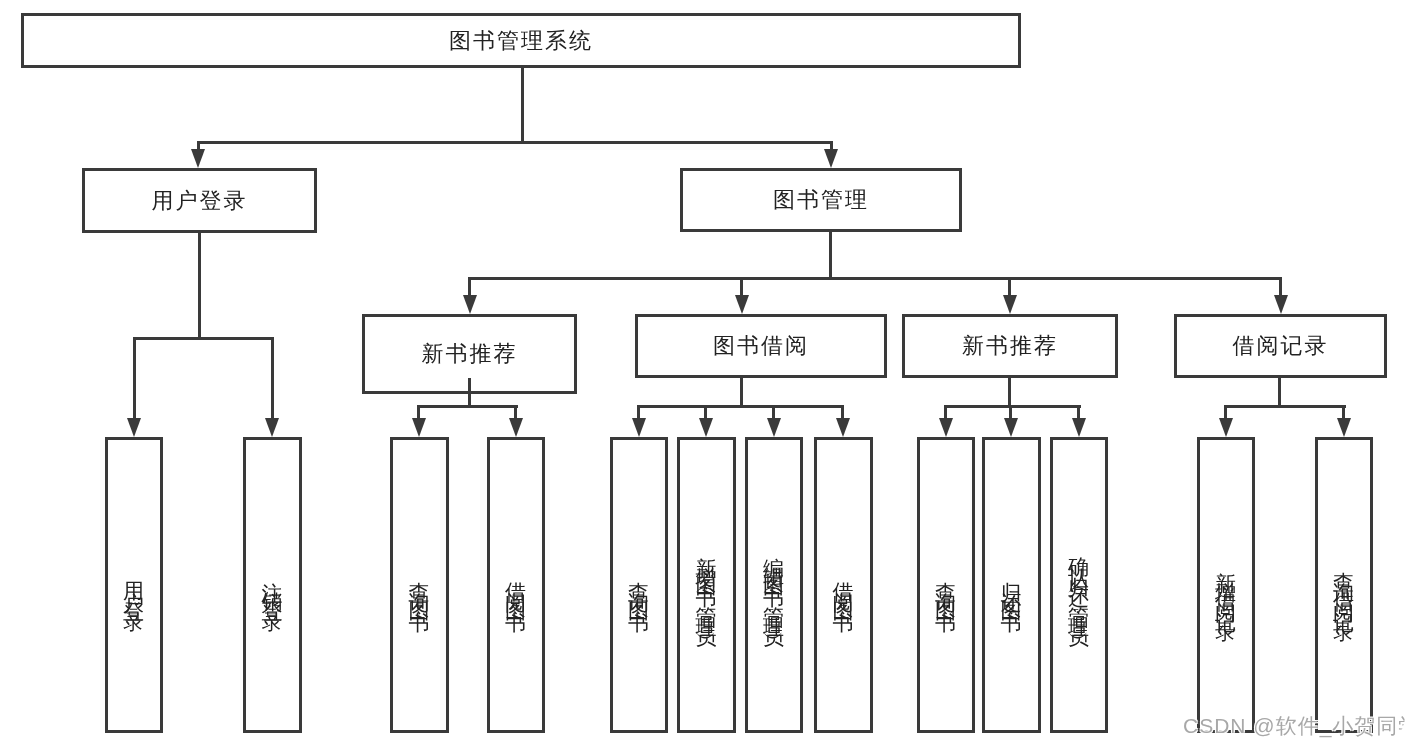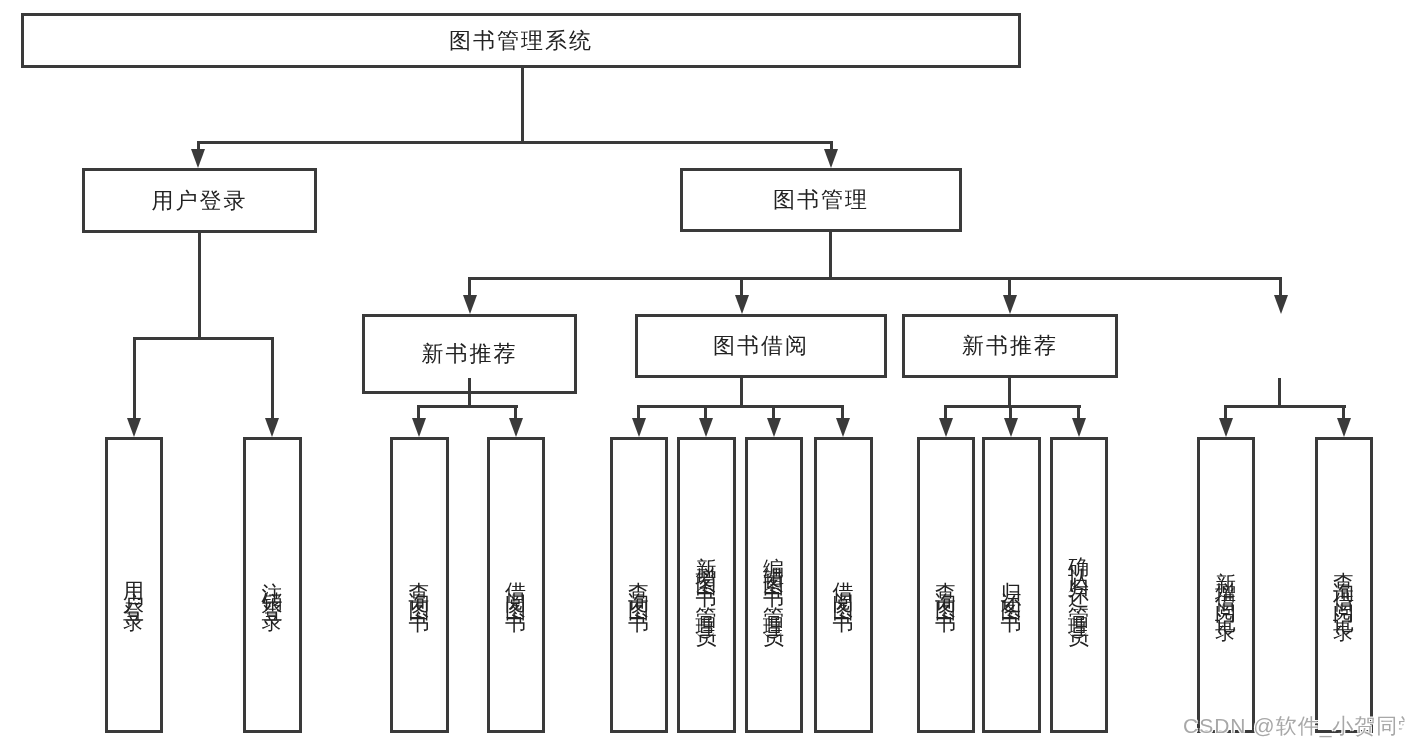--- a/index.html
+++ b/index.html
@@ -79,20 +79,23 @@
   </div>
 
   <div class="b" style="left:635px;top:314px;width:252px;height:64px">
     <span class="hlabel">图书借阅</span>
   </div>
 
   <div class="b" style="left:902px;top:314px;width:216px;height:64px">
     <span class="hlabel">新书推荐</span>
   </div>
 
+  <div class="b" style="left:1174px;top:314px;width:213px;height:64px">
+    <span class="hlabel">借阅记录</span>
+  </div>
 
   <div class="b leaf" style="left:105px;top:437px;width:58px;height:296px">
     <span>用户登录</span>
   </div>
   <div class="b leaf" style="left:243px;top:437px;width:59px;height:296px">
     <span>注销登录</span>
   </div>
 
   <div class="b leaf" style="left:390px;top:437px;width:59px;height:296px">
     <span>查询图书</span>

